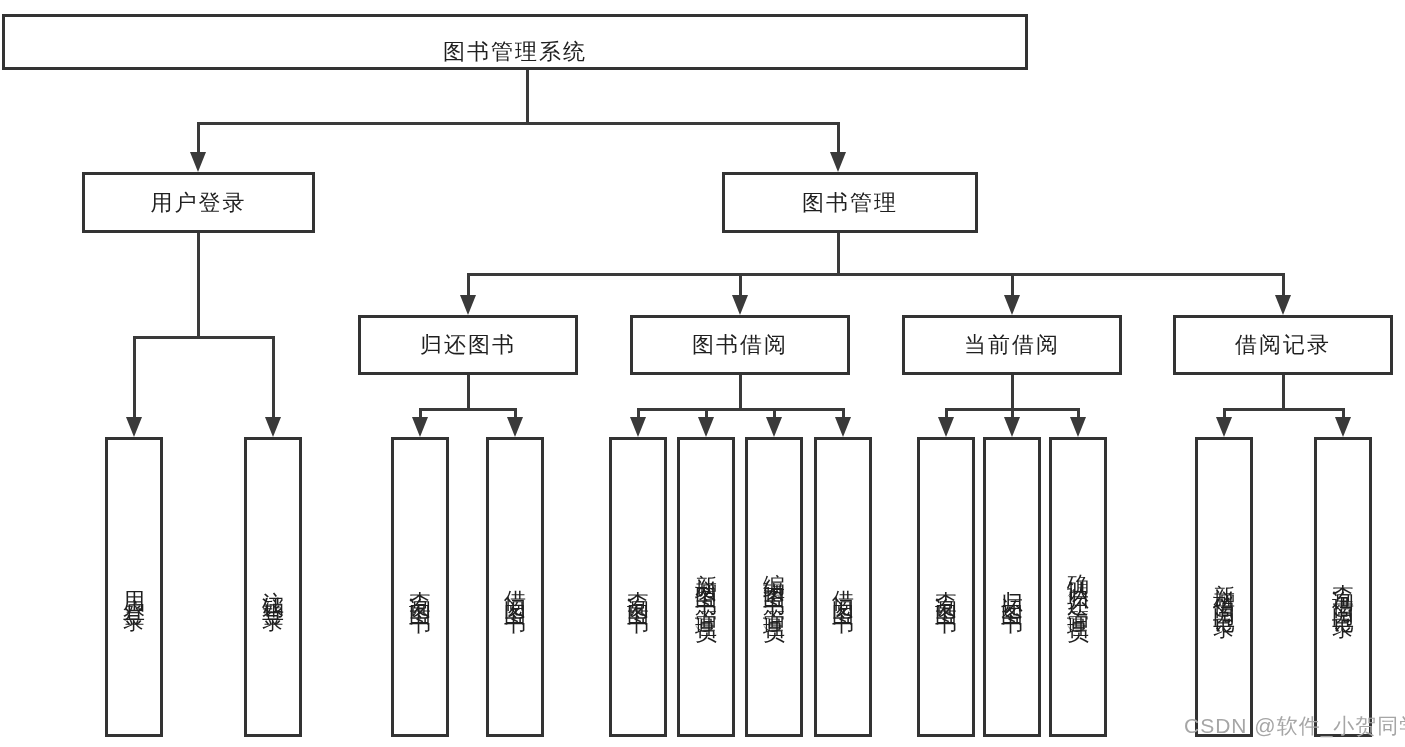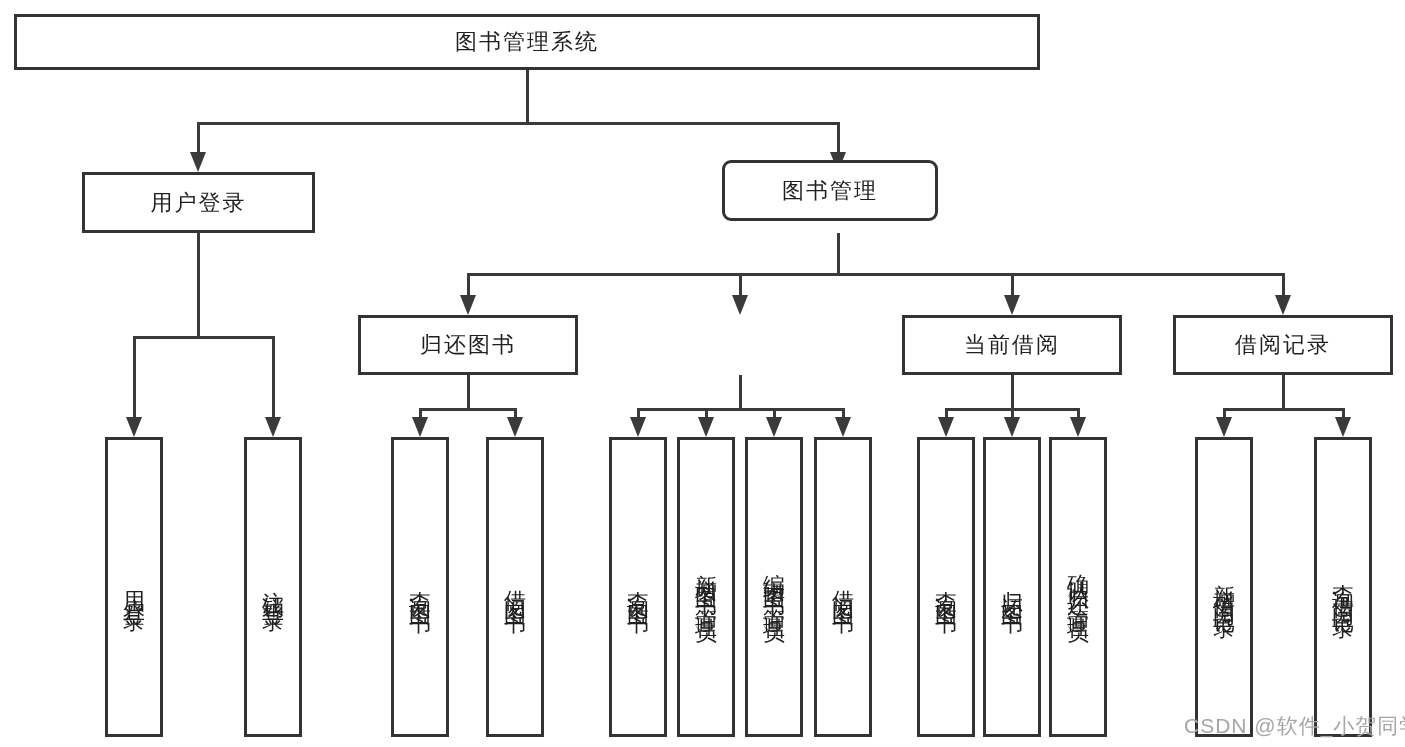--- a/index.html
+++ b/index.html
@@ -52,37 +52,37 @@
     letter-spacing: 1px;
     white-space: nowrap;
     z-index: 5;
   }
 </style>
 </head>
 <body>
 
 <div class="canvas">
 
-  <div class="box" style="left:14px; top:14px; width:1026px; height:56px;">
+  <div class="box" style="left:2px; top:14px; width:1026px; height:56px;align-items:flex-end;">
     <span class="hlabel">图书管理系统</span>
   </div>
 
   <div class="vline" style="left:526px; top:70px; height:52px;"></div>
 
   <div class="hline" style="left:197px; top:122px; width:642px;"></div>
 
   <div class="vline" style="left:197px; top:122px; height:32px;"></div>
   <div class="arrow" style="left:190px; top:152px;"></div>
   <div class="vline" style="left:837px; top:122px; height:32px;"></div>
   <div class="arrow" style="left:830px; top:152px;"></div>
 
   <div class="box" style="left:82px; top:172px; width:233px; height:61px;">
     <span class="hlabel">用户登录</span>
   </div>
-  <div class="box" style="left:722px; top:160px; width:216px; height:61px;border-radius:9px;">
+  <div class="box" style="left:722px; top:172px; width:256px; height:61px;">
     <span class="hlabel">图书管理</span>
   </div>
 
   <div class="vline" style="left:197px; top:233px; height:103px;"></div>
   <div class="hline" style="left:133px; top:336px; width:141px;"></div>
   <div class="vline" style="left:133px; top:336px; height:83px;"></div>
   <div class="arrow" style="left:126px; top:417px;"></div>
   <div class="vline" style="left:272px; top:336px; height:83px;"></div>
   <div class="arrow" style="left:265px; top:417px;"></div>
 
@@ -92,20 +92,23 @@
   <div class="arrow" style="left:460px; top:295px;"></div>
   <div class="vline" style="left:739px; top:273px; height:24px;"></div>
   <div class="arrow" style="left:732px; top:295px;"></div>
   <div class="vline" style="left:1011px; top:273px; height:24px;"></div>
   <div class="arrow" style="left:1004px; top:295px;"></div>
   <div class="vline" style="left:1282px; top:273px; height:24px;"></div>
   <div class="arrow" style="left:1275px; top:295px;"></div>
 
   <div class="box" style="left:358px; top:315px; width:220px; height:60px;">
     <span class="hlabel">归还图书</span>
+  </div>
+  <div class="box" style="left:630px; top:315px; width:220px; height:60px;">
+    <span class="hlabel">图书借阅</span>
   </div>
   <div class="box" style="left:902px; top:315px; width:220px; height:60px;">
     <span class="hlabel">当前借阅</span>
   </div>
   <div class="box" style="left:1173px; top:315px; width:220px; height:60px;">
     <span class="hlabel">借阅记录</span>
   </div>
 
   <div class="vline" style="left:467px; top:375px; height:33px;"></div>
   <div class="hline" style="left:419px; top:408px; width:98px;"></div>

